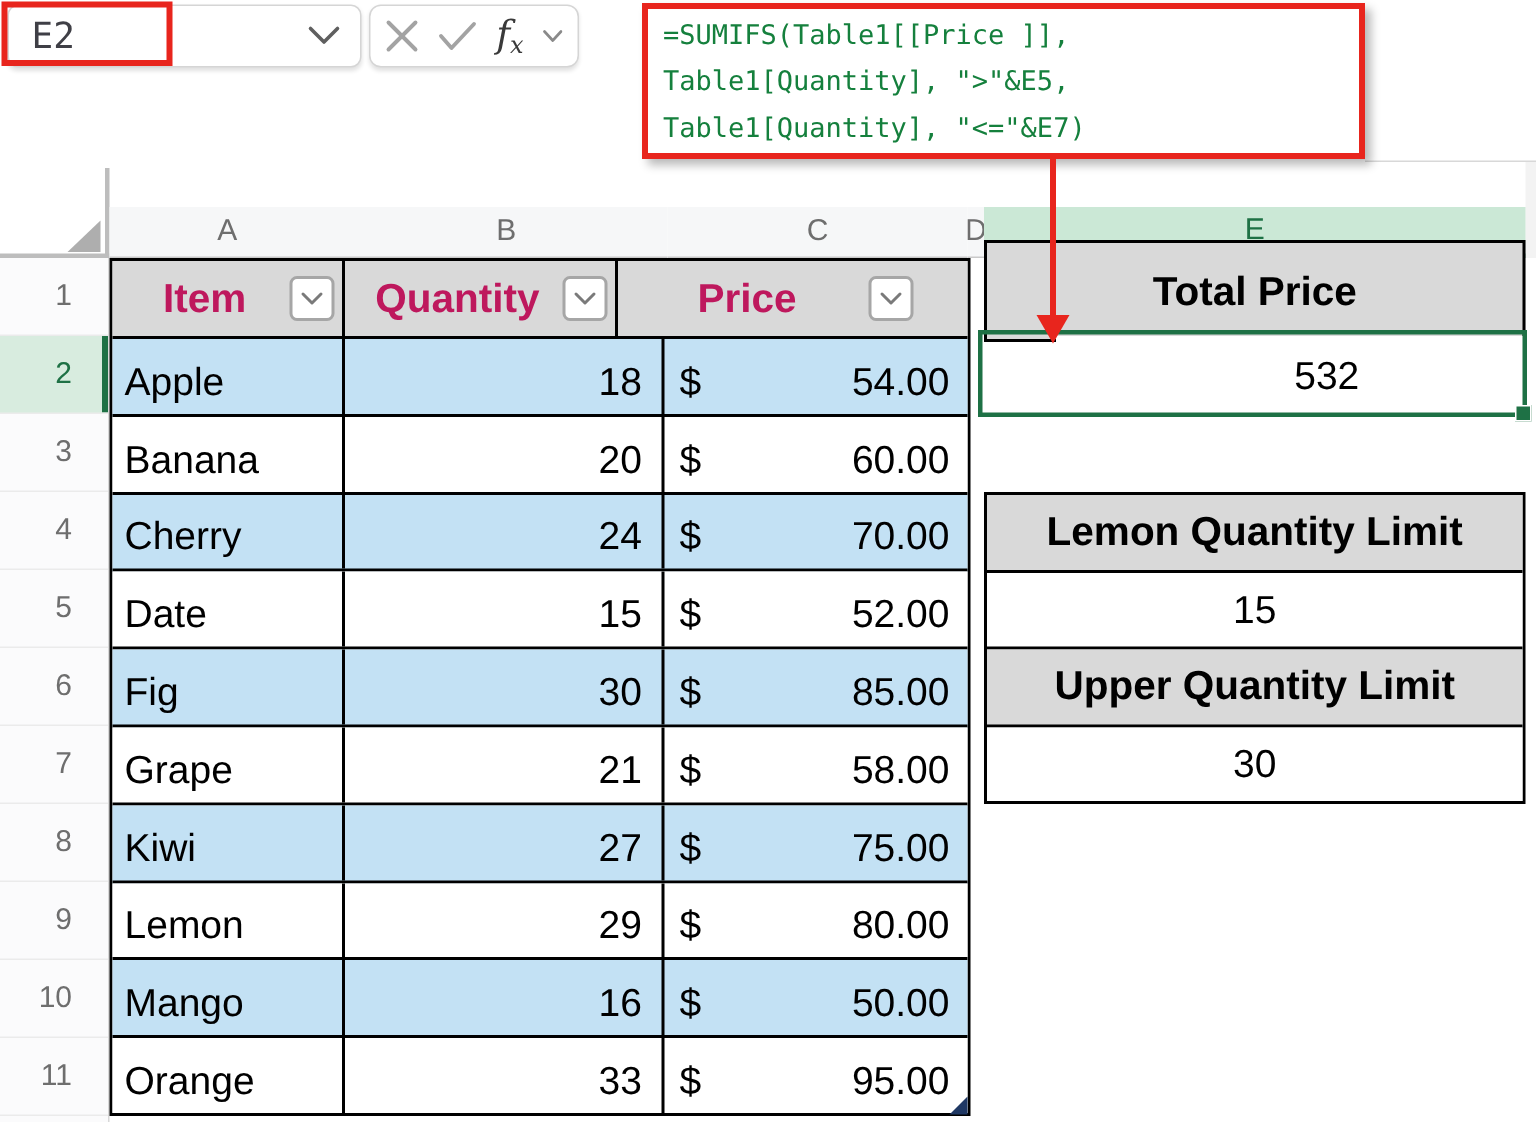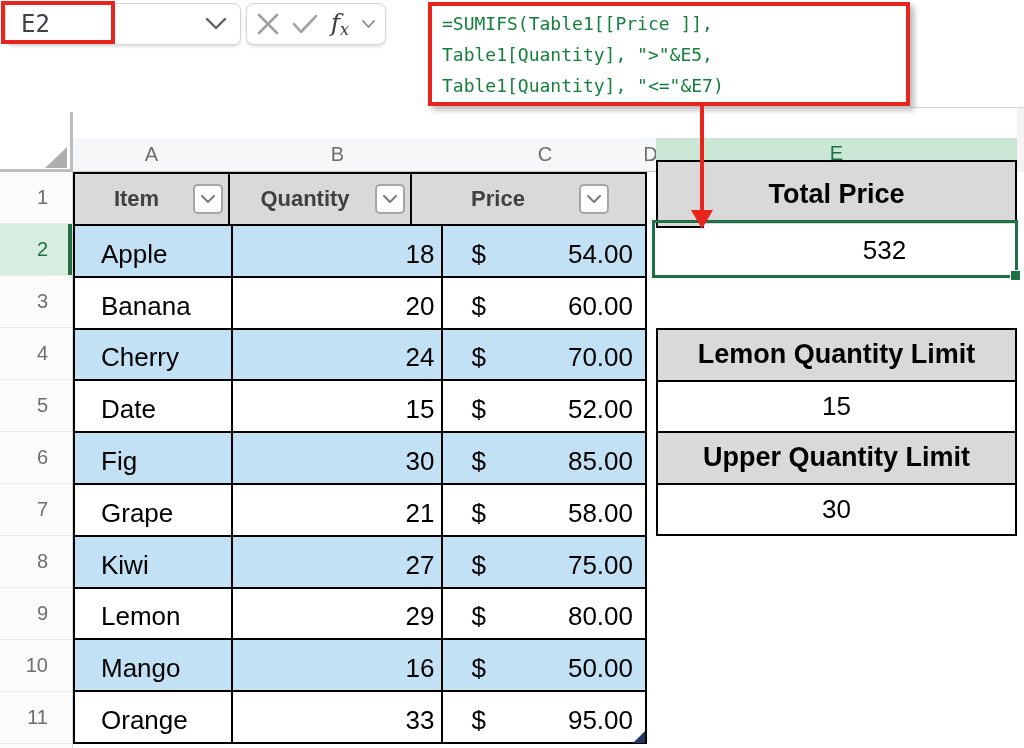--- a/index.html
+++ b/index.html
@@ -47,34 +47,34 @@
   .rowheads{position:absolute;left:0;top:172px;width:73px;height:576px;background:#fbfbfc;
     border-right:1px solid #d8d8d8;box-sizing:border-box;}
   .rowhead{height:52px;display:flex;align-items:center;justify-content:flex-end;
     padding-right:24px;font-size:20px;color:#6e6e6e;border-bottom:1px solid #ebebeb;box-sizing:border-box;}
   .rowhead.selected{background:#d8ecdf;color:#1e7145;box-shadow:inset -4px 0 0 #1e7145;}
 
   
   .table1{position:absolute;left:73px;top:172px;width:574px;height:572px;border:2px solid #000;
     box-sizing:border-box;display:flex;flex-direction:column;background:#fff;z-index:2;}
   .t-header{height:50px;flex:none;display:flex;background:#d9d9d9;border-bottom:2px solid #000;}
-  .t-hcell{display:flex;align-items:center;justify-content:center;font-weight:700;font-size:22px;
-    color:#404040;position:relative;box-sizing:border-box;border-right:2px solid #000;padding-right:30px;}
+  .t-hcell{display:flex;align-items:center;justify-content:center;font-weight:700;font-size:27px;
+    color:#be185d;position:relative;box-sizing:border-box;border-right:2px solid #000;padding-right:30px;}
   .t-hcell:last-child{border-right:none;}
   .hw-a{width:155px;} .hw-b{width:182px;} .hw-c{width:202px;}
   .filter-btn{position:absolute;right:5px;top:10px;width:30px;height:30px;background:#fff;
     border:2px solid #a6a6a6;border-radius:5px;display:flex;align-items:center;justify-content:center;box-sizing:border-box;}
   .t-row{flex:1;display:flex;border-bottom:2px solid #000;background:#fff;}
   .t-row:last-child{border-bottom:none;}
   .t-row.banded{background:#c3e1f4;}
   .t-cell{display:flex;align-items:flex-end;box-sizing:border-box;border-right:2px solid #000;
-    font-size:26px;color:#000;padding-bottom:6px;margin-left:18px;}
+    font-size:26px;color:#000;padding-bottom:6px;}
   .t-cell:last-child{border-right:none;}
   .c-item{width:155px;padding-left:8px;}
-  .c-qty{width:213px;justify-content:flex-end;padding-right:7px;}
+  .c-qty{width:213px;justify-content:flex-end;padding-right:13px;}
   .c-price{width:202px;justify-content:space-between;padding-left:10px;padding-right:12px;}
   .table-handle{position:absolute;left:633px;top:731px;width:0;height:0;z-index:6;
     border-left:12px solid transparent;border-bottom:12px solid #1f3864;}
 
   
   .e-cell{position:absolute;left:656px;width:361px;box-sizing:border-box;display:flex;
     align-items:center;justify-content:center;z-index:2;}
   .e-label{background:#d9d9d9;border:2px solid #000;font-weight:700;font-size:27px;color:#000;}
   .e-value{background:#fff;font-size:26px;color:#000;}
   #e1{top:160px;height:68px;}

